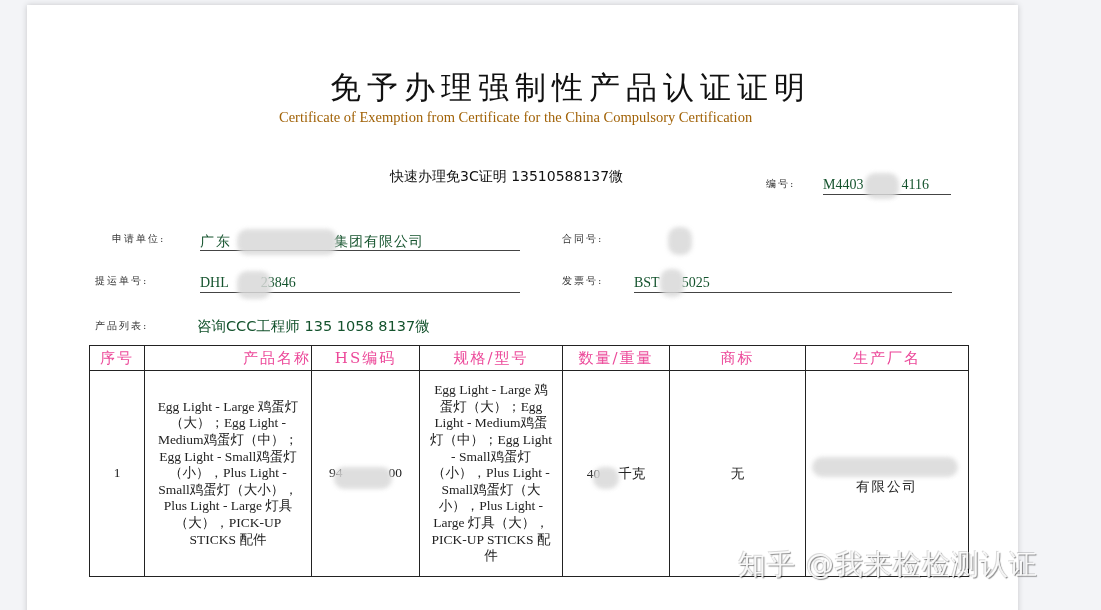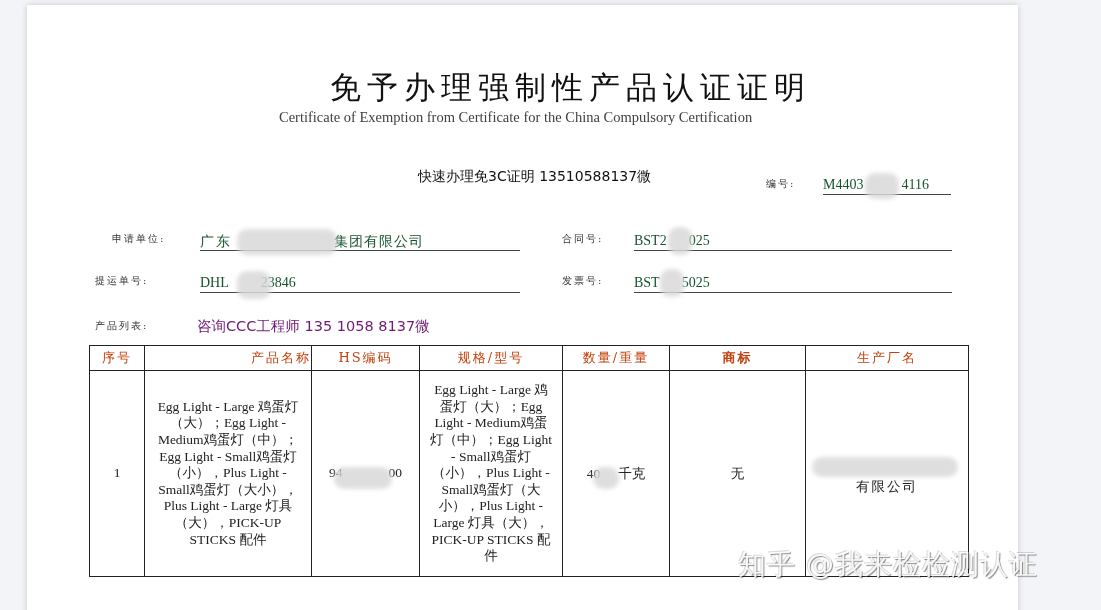--- a/index.html
+++ b/index.html
@@ -13,42 +13,42 @@
     position: absolute; left: 27px; top: 5px; width: 991px; height: 620px;
     background: #ffffff;
     box-shadow: 0 0 6px rgba(0,0,0,0.18);
   }
   .abs { position: absolute; white-space: nowrap; }
   .title-cn {
     left: 303px; top: 62px; font-size: 31px; letter-spacing: 6px; color: #111;
     font-family: "DejaVu Serif", serif; font-weight: normal;
   }
   .title-en {
-    left: 252px; top: 104px; font-size: 14.5px; color: #404040;
+    left: 252px; top: 104px; font-size: 14.5px; color: #a16207;
     font-family: "Liberation Serif", serif;
   }
-  .promo { left: 363px; top: 163px; font-size: 14px; color: #111; font-family: "DejaVu Sans", sans-serif; margin-left: 28px; }
+  .promo { left: 363px; top: 163px; font-size: 14px; color: #111; font-family: "DejaVu Sans", sans-serif; }
   .label { font-size: 10px; color: #333; letter-spacing: 2px; font-family: "DejaVu Serif", serif; }
   .field {
     position: absolute; height: 18px; border-bottom: 1px solid #444;
     font-size: 14px; color: #14532d; font-family: "Liberation Serif", serif; white-space: nowrap;
   }
   .field span { position: relative; top: 1px; }
   .blur {
     position: absolute; background: #d9d9d9; border-radius: 10px; filter: blur(2px); opacity: 0.85;
   }
   table.products {
     position: absolute; left: 62px; top: 340px; border-collapse: collapse;
     font-family: "Liberation Serif", serif; font-size: 13.5px; color: #222;
   }
   table.products td, table.products th {
     border: 1.5px solid #222; padding: 0; text-align: center; vertical-align: middle;
   }
   table.products th {
-    height: 24px; font-weight: normal; font-size: 13px; color: #c2410c; letter-spacing: 2px;
+    height: 24px; font-weight: normal; font-size: 15px; color: #ec4899; letter-spacing: 2px;
     font-family: "DejaVu Serif", serif;
   }
   table.products td { height: 205px; line-height: 16.6px; }
   .cell-text { display: inline-block; padding: 0 8px; }
   .watermark {
     position: absolute; left: 738px; top: 546px; font-size: 28px; letter-spacing: 1px;
     color: rgba(255,255,255,0.9);
     text-shadow: 1px 1px 1px rgba(0,0,0,0.45), -1px -1px 0 rgba(0,0,0,0.15);
     font-family: "DejaVu Sans", sans-serif; white-space: nowrap;
   }
@@ -69,49 +69,46 @@
   </div>
   <div class="blur" style="left:838px; top:168px; width:34px; height:26px;"></div>
 
   <div class="abs label" style="left:85px; top:227px;">申请单位:</div>
   <div class="field" style="left:173px; top:227px; width:320px;">
     <span style="letter-spacing:2px;font-family:'DejaVu Serif',serif;">广东</span><span style="display:inline-block;width:102px;"></span><span style="letter-spacing:1px;font-family:'DejaVu Serif',serif;">集团有限公司</span>
   </div>
   <div class="blur" style="left:210px; top:224px; width:100px; height:26px;"></div>
 
   <div class="abs label" style="left:535px; top:227px;">合同号:</div>
-  <div class="field" style="left:607px; top:227px; width:318px;">
-    <span>BST2</span><span style="display:inline-block;width:22px;"></span><span>025</span>
-  </div>
   <div class="blur" style="left:641px; top:222px; width:24px; height:28px;"></div>
 
   <div class="abs label" style="left:68px; top:269px;">提运单号:</div>
   <div class="field" style="left:173px; top:269px; width:320px;">
     <span>DHL</span><span style="display:inline-block;width:32px;"></span><span>23846</span>
   </div>
   <div class="blur" style="left:210px; top:266px; width:34px; height:28px;"></div>
 
   <div class="abs label" style="left:535px; top:269px;">发票号:</div>
   <div class="field" style="left:607px; top:269px; width:318px;">
     <span>BST</span><span style="display:inline-block;width:22px;"></span><span>5025</span>
   </div>
   <div class="blur" style="left:633px; top:264px; width:24px; height:28px;"></div>
 
   <div class="abs label" style="left:68px; top:314px;">产品列表:</div>
-  <div class="abs" style="left:170px; top:312px; font-size:14.5px; font-family:'DejaVu Sans',sans-serif; color:#701a75;">咨询CCC工程师 135 1058 8137微</div>
+  <div class="abs" style="left:170px; top:312px; font-size:14.5px; font-family:'DejaVu Sans',sans-serif; color:#14532d;">咨询CCC工程师 135 1058 8137微</div>
 
   <table class="products">
     <thead>
       <tr>
         <th style="width:54px;">序号</th>
         <th style="width:161px;text-align:right;">产品名称</th>
         <th style="width:107px;">HS编码</th>
         <th style="width:136px;">规格/型号</th>
         <th style="width:106px;">数量/重量</th>
-        <th style="width:135px;font-weight:bold;">商标</th>
+        <th style="width:135px;">商标</th>
         <th style="width:162px;">生产厂名</th>
       </tr>
     </thead>
     <tbody>
       <tr>
         <td>1</td>
         <td>
           <span class="cell-text" style="width:150px; white-space:normal; word-break:break-word;">Egg Light - Large 鸡蛋灯（大）；Egg Light - Medium鸡蛋灯（中）；Egg Light - Small鸡蛋灯（小），Plus Light - Small鸡蛋灯（大小），Plus Light - Large 灯具（大），PICK-UP STICKS 配件</span>
         </td>
         <td style="position:relative;">

